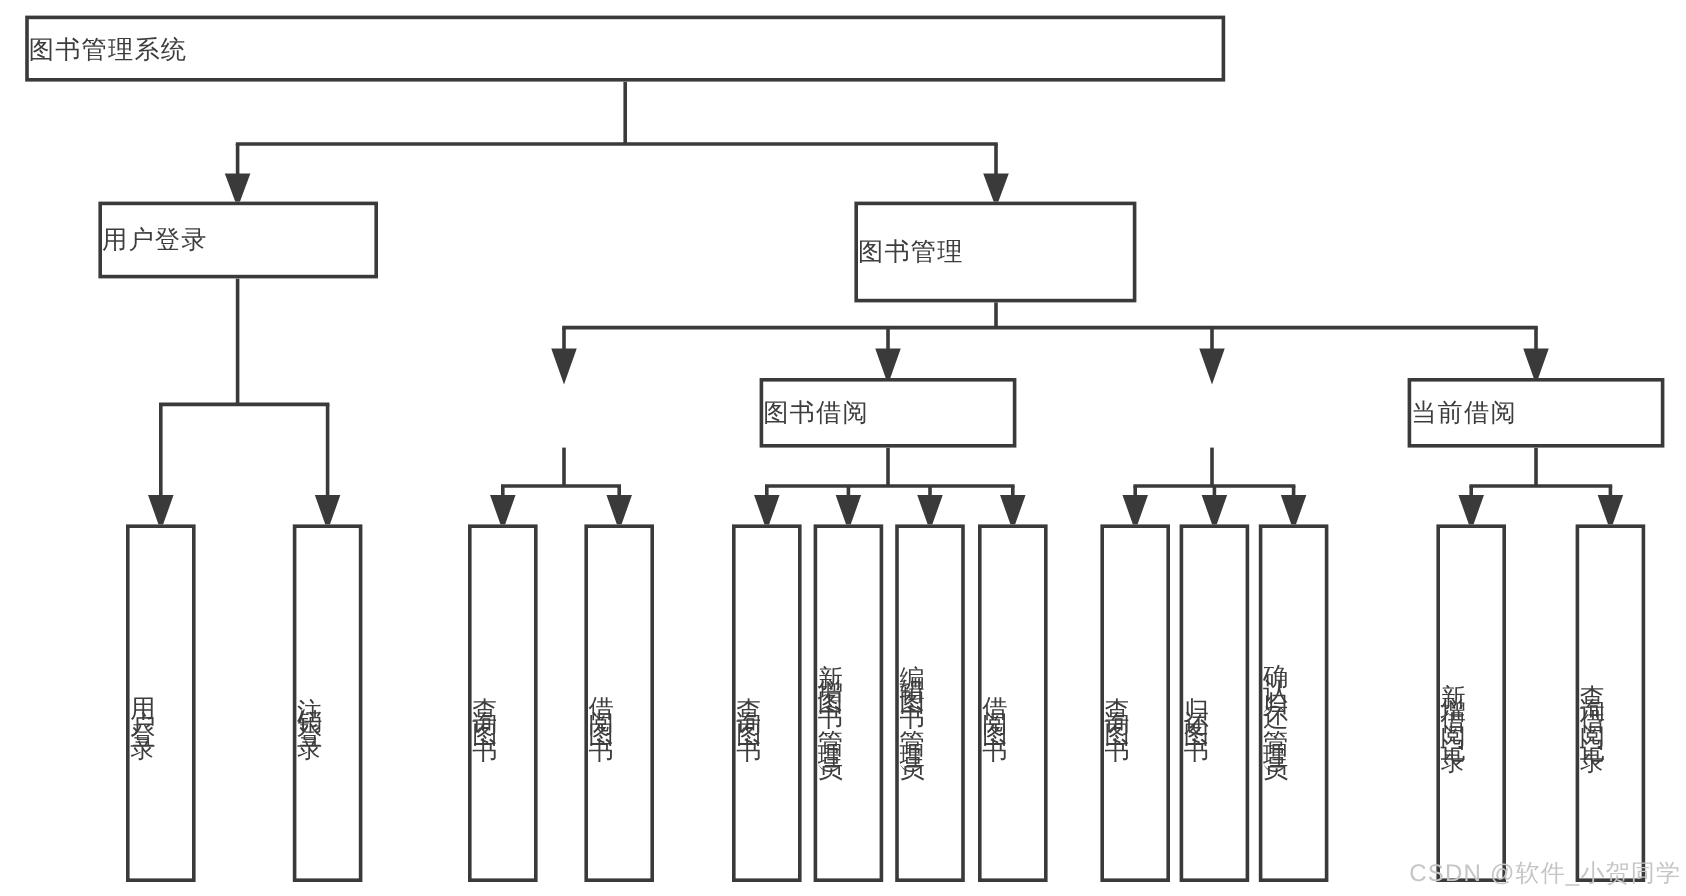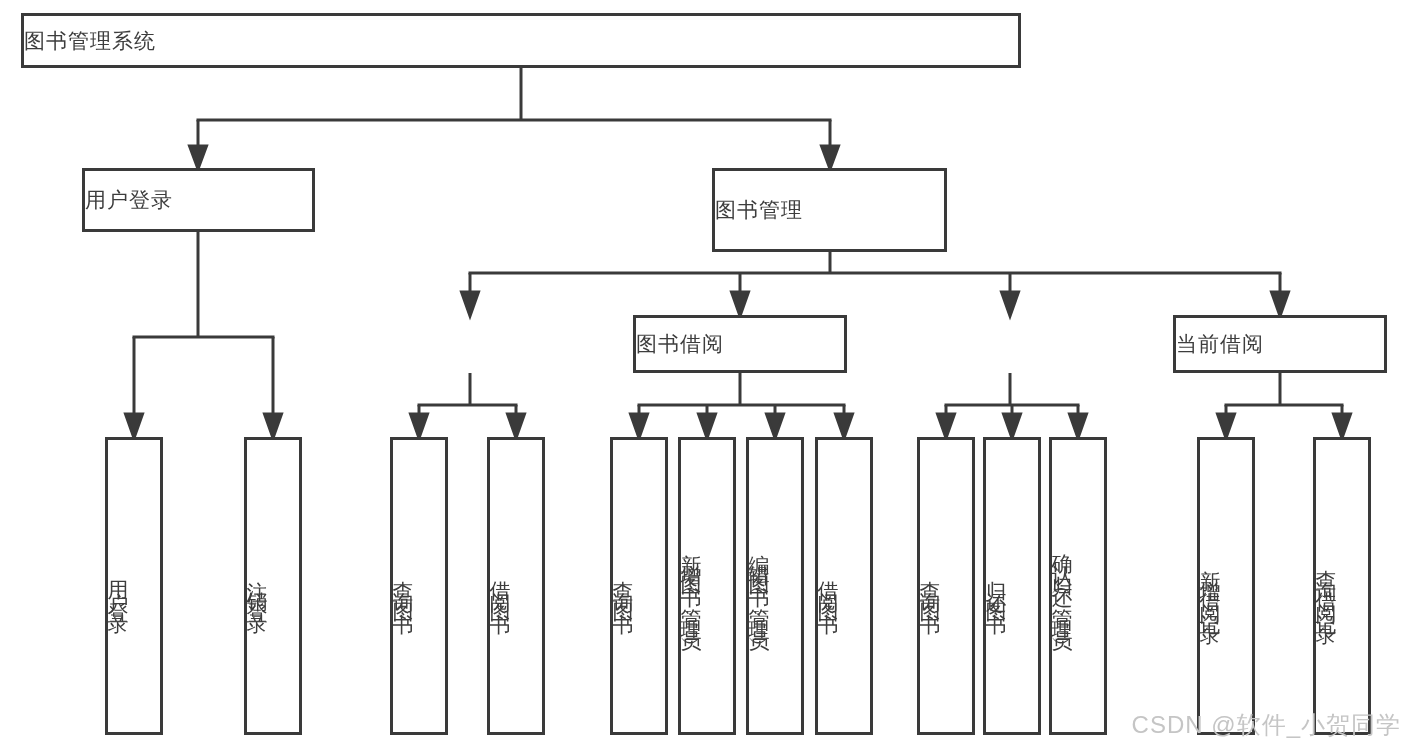--- a/index.html
+++ b/index.html
@@ -26,21 +26,21 @@
     writing-mode:vertical-rl;
     text-orientation:mixed;
     font-size:21px;
     line-height:1.0;
     letter-spacing:11px;
   }
   #watermark{
     position:absolute;
     right:4px;bottom:6px;
     z-index:2;
-    font-size:24px;
+    font-size:20px;
     color:var(--wm,#c5c5c5);
     letter-spacing:1px;
   }
 </style>
 </head>
 <body>
 
 <div id="stage">
 
   <svg id="connectors" width="1405" height="747" viewBox="0 0 1405 747">

